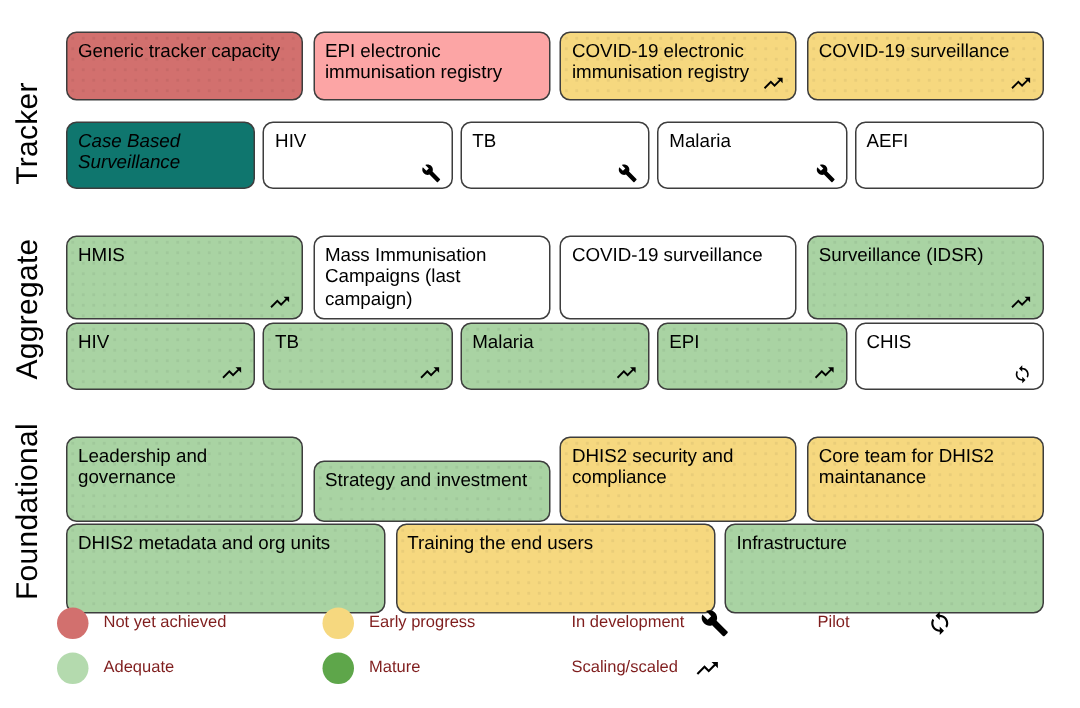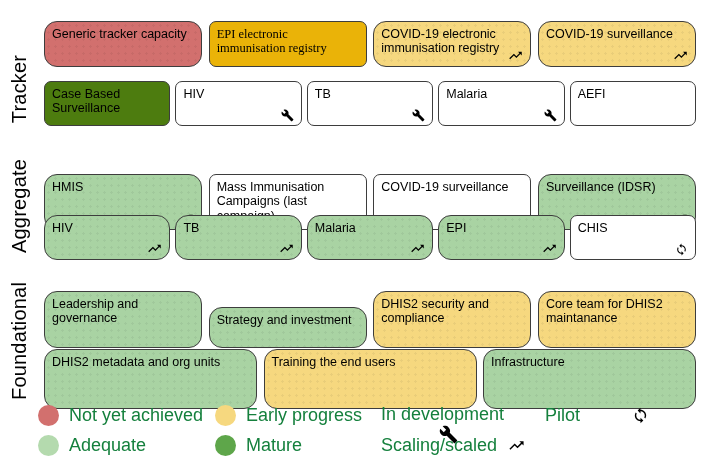--- a/index.html
+++ b/index.html
@@ -36,21 +36,20 @@
     position: relative;
     flex: 1 1 0;
     border: 1.4px solid #3d3d3d;
     border-radius: 7px;
     box-sizing: border-box;
     background: #ffffff;
   }
   .box.textured {
     background-image: radial-gradient(rgba(0,0,0,0.055) 1px, transparent 1.1px);
     background-size: 7px 7px;
-    border-radius: 13px;
   }
   .box-label {
     display: block;
     padding: 5px 7px 0 7px;
     font-size: 12.5px;
     line-height: 1.14;
     color: #000;
   }
   .box-icon {
     position: absolute;
@@ -64,22 +63,22 @@
     align-items: center;
     height: 22px;
   }
   .legend-swatch {
     width: 21px; height: 21px;
     border-radius: 50%;
     margin-right: 10px;
     flex: 0 0 auto;
   }
   .legend-label {
-    font-size: 18px;
-    color: #15803d;
+    font-size: 11px;
+    color: #7f1d1d;
   }
   .legend-icon { margin-left: 11px; line-height: 0; }
   .legend-icon svg { fill: #000; }
 </style>
 </head>
 <body>
 
 <div class="canvas">
   <div id="sections">
       <div class="section-label" style="top: 89px;">
@@ -88,38 +87,38 @@
       <div class="section-label" style="top: 206px;">
         <span>Aggregate</span>
       </div>
       <div class="section-label" style="top: 341px;">
         <span>Foundational</span>
       </div>
       <div class="matrix-row" style="top: 21px; height: 46px; gap: 6.5px;">
         <div class="box textured" style="background: radial-gradient(rgba(0, 0, 0, 0.05) 1px, transparent 1.1px) 0px 0px / 7px 7px, rgb(210, 112, 110);">
           <span class="box-label">Generic tracker capacity</span>
         </div>
-        <div class="box" style="background: #eab308; font-family: Liberation Serif, serif;">
+        <div class="box" style="background: #fca5a5;">
           <span class="box-label">EPI electronic immunisation registry</span>
         </div>
         <div class="box textured" style="background: radial-gradient(rgba(0, 0, 0, 0.05) 1px, transparent 1.1px) 0px 0px / 7px 7px, rgb(246, 216, 127);">
           <span class="box-label">COVID-19 electronic immunisation registry</span>
           <span class="box-icon"><svg width="15" height="15" viewBox="0 0 24 24">
               <path d="M16 6l2.29 2.29-4.88 4.88-4-4L2 16.59 3.41 18l6-6 4 4 6.3-6.29L22 12V6z"></path>
             </svg></span>
         </div>
         <div class="box textured" style="background: radial-gradient(rgba(0, 0, 0, 0.05) 1px, transparent 1.1px) 0px 0px / 7px 7px, rgb(246, 216, 127);">
           <span class="box-label">COVID-19 surveillance</span>
           <span class="box-icon"><svg width="15" height="15" viewBox="0 0 24 24">
               <path d="M16 6l2.29 2.29-4.88 4.88-4-4L2 16.59 3.41 18l6-6 4 4 6.3-6.29L22 12V6z"></path>
             </svg></span>
         </div>
       </div>
       <div class="matrix-row" style="top: 81px; height: 45px; gap: 5px;">
-        <div class="box" style="background: #4d7c0f;">
+        <div class="box" style="background: #0f766e; font-style: italic;">
           <span class="box-label">Case Based Surveillance</span>
         </div>
         <div class="box" style="background: rgb(255, 255, 255);">
           <span class="box-label">HIV</span>
           <span class="box-icon"><svg width="13" height="13" viewBox="0 0 24 24">
               <path d="M22.7 19l-9.1-9.1c.9-2.3.4-5-1.5-6.9-2-2-5-2.4-7.4-1.3L9 6 6 9 1.6 4.7C.4 7.1.9 10.1 2.9 12.1c1.9 1.9 4.6 2.4 6.9 1.5l9.1 9.1c.4.4 1 .4 1.4 0l2.3-2.3c.5-.4.5-1.1.1-1.4z"></path>
             </svg></span>
         </div>
         <div class="box" style="background: rgb(255, 255, 255);">
           <span class="box-label">TB</span>
@@ -130,21 +129,21 @@
         <div class="box" style="background: rgb(255, 255, 255);">
           <span class="box-label">Malaria</span>
           <span class="box-icon"><svg width="13" height="13" viewBox="0 0 24 24">
               <path d="M22.7 19l-9.1-9.1c.9-2.3.4-5-1.5-6.9-2-2-5-2.4-7.4-1.3L9 6 6 9 1.6 4.7C.4 7.1.9 10.1 2.9 12.1c1.9 1.9 4.6 2.4 6.9 1.5l9.1 9.1c.4.4 1 .4 1.4 0l2.3-2.3c.5-.4.5-1.1.1-1.4z"></path>
             </svg></span>
         </div>
         <div class="box" style="background: rgb(255, 255, 255);">
           <span class="box-label">AEFI</span>
         </div>
       </div>
-      <div class="matrix-row" style="top: 157px; height: 56px; gap: 6.5px; margin-top: 17px;">
+      <div class="matrix-row" style="top: 157px; height: 56px; gap: 6.5px;">
         <div class="box textured" style="background: radial-gradient(rgba(0, 0, 0, 0.05) 1px, transparent 1.1px) 0px 0px / 7px 7px, rgb(169, 211, 163);">
           <span class="box-label">HMIS</span>
           <span class="box-icon"><svg width="15" height="15" viewBox="0 0 24 24">
               <path d="M16 6l2.29 2.29-4.88 4.88-4-4L2 16.59 3.41 18l6-6 4 4 6.3-6.29L22 12V6z"></path>
             </svg></span>
         </div>
         <div class="box" style="background: rgb(255, 255, 255);">
           <span class="box-label">Mass Immunisation Campaigns (last campaign)</span>
         </div>
         <div class="box" style="background: rgb(255, 255, 255);">
@@ -225,21 +224,21 @@
         <span class="legend-label">Adequate</span>
       </div>
       <div class="legend-item" style="left: 215px; top: 404px;">
         <span class="legend-swatch" style="background: rgb(246, 216, 127);"></span>
         <span class="legend-label">Early progress</span>
       </div>
       <div class="legend-item" style="left: 215px; top: 434px;">
         <span class="legend-swatch" style="background: rgb(94, 166, 74);"></span>
         <span class="legend-label">Mature</span>
       </div>
-      <div class="legend-item" style="left: 381px; top: 404px; flex-direction: column;">
+      <div class="legend-item" style="left: 381px; top: 404px;">
         <span class="legend-label">In development</span>
         <span class="legend-icon"><svg width="19" height="19" viewBox="0 0 24 24">
             <path d="M22.7 19l-9.1-9.1c.9-2.3.4-5-1.5-6.9-2-2-5-2.4-7.4-1.3L9 6 6 9 1.6 4.7C.4 7.1.9 10.1 2.9 12.1c1.9 1.9 4.6 2.4 6.9 1.5l9.1 9.1c.4.4 1 .4 1.4 0l2.3-2.3c.5-.4.5-1.1.1-1.4z"></path>
           </svg></span>
       </div>
       <div class="legend-item" style="left: 381px; top: 434px;">
         <span class="legend-label">Scaling/scaled</span>
         <span class="legend-icon"><svg width="17" height="17" viewBox="0 0 24 24">
             <path d="M16 6l2.29 2.29-4.88 4.88-4-4L2 16.59 3.41 18l6-6 4 4 6.3-6.29L22 12V6z"></path>
           </svg></span>

